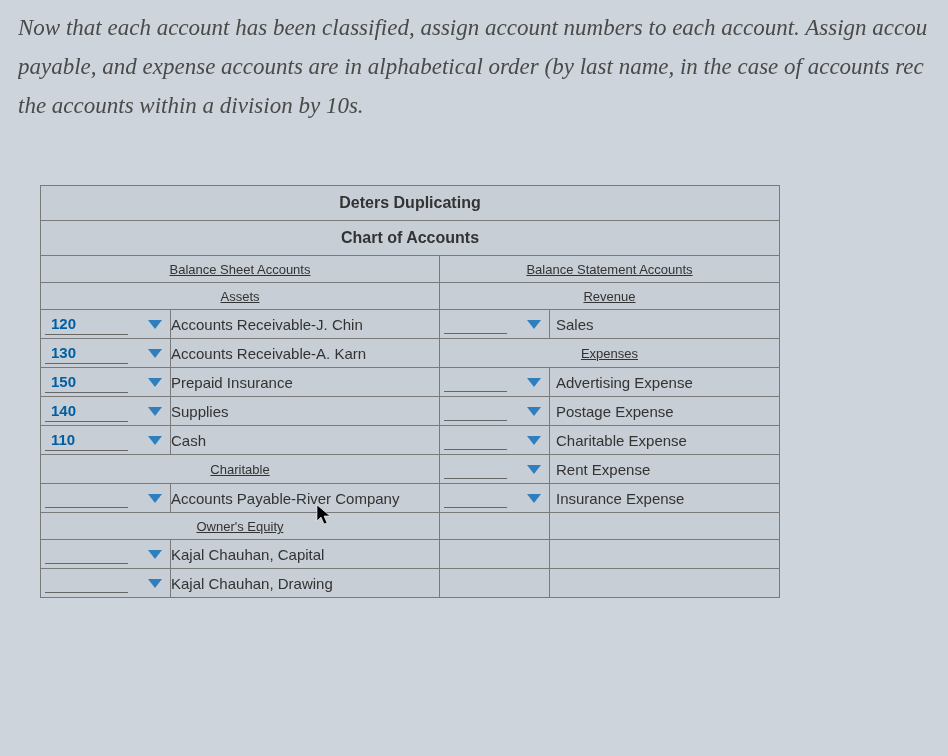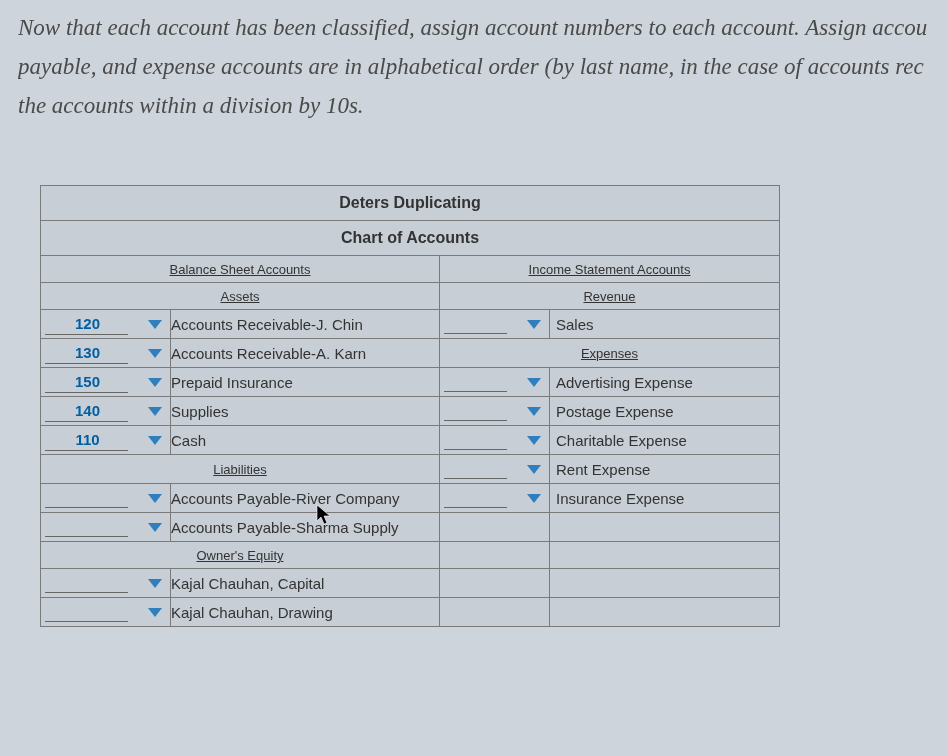--- a/index.html
+++ b/index.html
@@ -50,21 +50,20 @@
       text-decoration: underline;
     }
     .num-cell {
       width: 130px;
       padding: 2px 4px;
     }
     .num-input-wrap {
       display: flex;
       align-items: center;
       gap: 18px;
-      text-align: center;
     }
     .num-underline {
       flex: 1;
       border-bottom: 1.5px solid #666;
       color: #005fa3;
       font-weight: bold;
       padding: 2px 4px 2px 6px;
       min-height: 20px;
       font-size: 15px;
     }
@@ -104,21 +103,21 @@
 <table>
   <tbody>
         <tr class="title-row">
           <td colspan="4">Deters Duplicating</td>
         </tr>
   <tr class="title-row">
           <td colspan="4">Chart of Accounts</td>
         </tr>
   <tr>
     <td colspan="2" class="section-header">Balance Sheet Accounts</td>
-    <td colspan="2" class="section-header">Income Statement Accounts</td>
+    <td colspan="2" class="section-header">Balance Statement Accounts</td>
   </tr>
   <tr>
     <td colspan="2" class="section-header">Assets</td>
     <td colspan="2" class="section-header">Revenue</td>
   </tr>
 
   <tr>
     <td class="num-cell">
       <div class="num-input-wrap">
         <span class="num-underline">120</span>
@@ -191,21 +190,21 @@
     <td class="num-cell right-num">
       <div class="num-input-wrap">
         <span class="num-underline"></span>
         <span class="dropdown-icon"></span>
       </div>
     </td>
     <td class="right-name"><span class="right-label">Charitable Expense</span></td>
   </tr>
 
   <tr>
-    <td colspan="2" class="section-header">Liabilities</td>
+    <td colspan="2" class="section-header">Charitable</td>
     <td class="num-cell right-num">
       <div class="num-input-wrap">
         <span class="num-underline"></span>
         <span class="dropdown-icon"></span>
       </div>
     </td>
     <td class="right-name"><span class="right-label">Rent Expense</span></td>
   </tr>
 
   <tr>
@@ -218,31 +217,20 @@
     <td class="account-name">Accounts Payable-River Company</td>
     <td class="num-cell right-num">
       <div class="num-input-wrap">
         <span class="num-underline"></span>
         <span class="dropdown-icon"></span>
       </div>
     </td>
     <td class="right-name"><span class="right-label">Insurance Expense</span></td>
   </tr>
 
-  <tr>
-    <td class="num-cell">
-      <div class="num-input-wrap">
-        <span class="num-underline"></span>
-        <span class="dropdown-icon"></span>
-      </div>
-    </td>
-    <td class="account-name">Accounts Payable-Sharma Supply</td>
-    <td class="right-num"></td>
-    <td class="right-name"></td>
-  </tr>
 
   <tr>
     <td colspan="2" class="section-header">Owner's Equity</td>
     <td class="right-num"></td>
     <td class="right-name"></td>
   </tr>
 
   <tr>
     <td class="num-cell">
       <div class="num-input-wrap">

